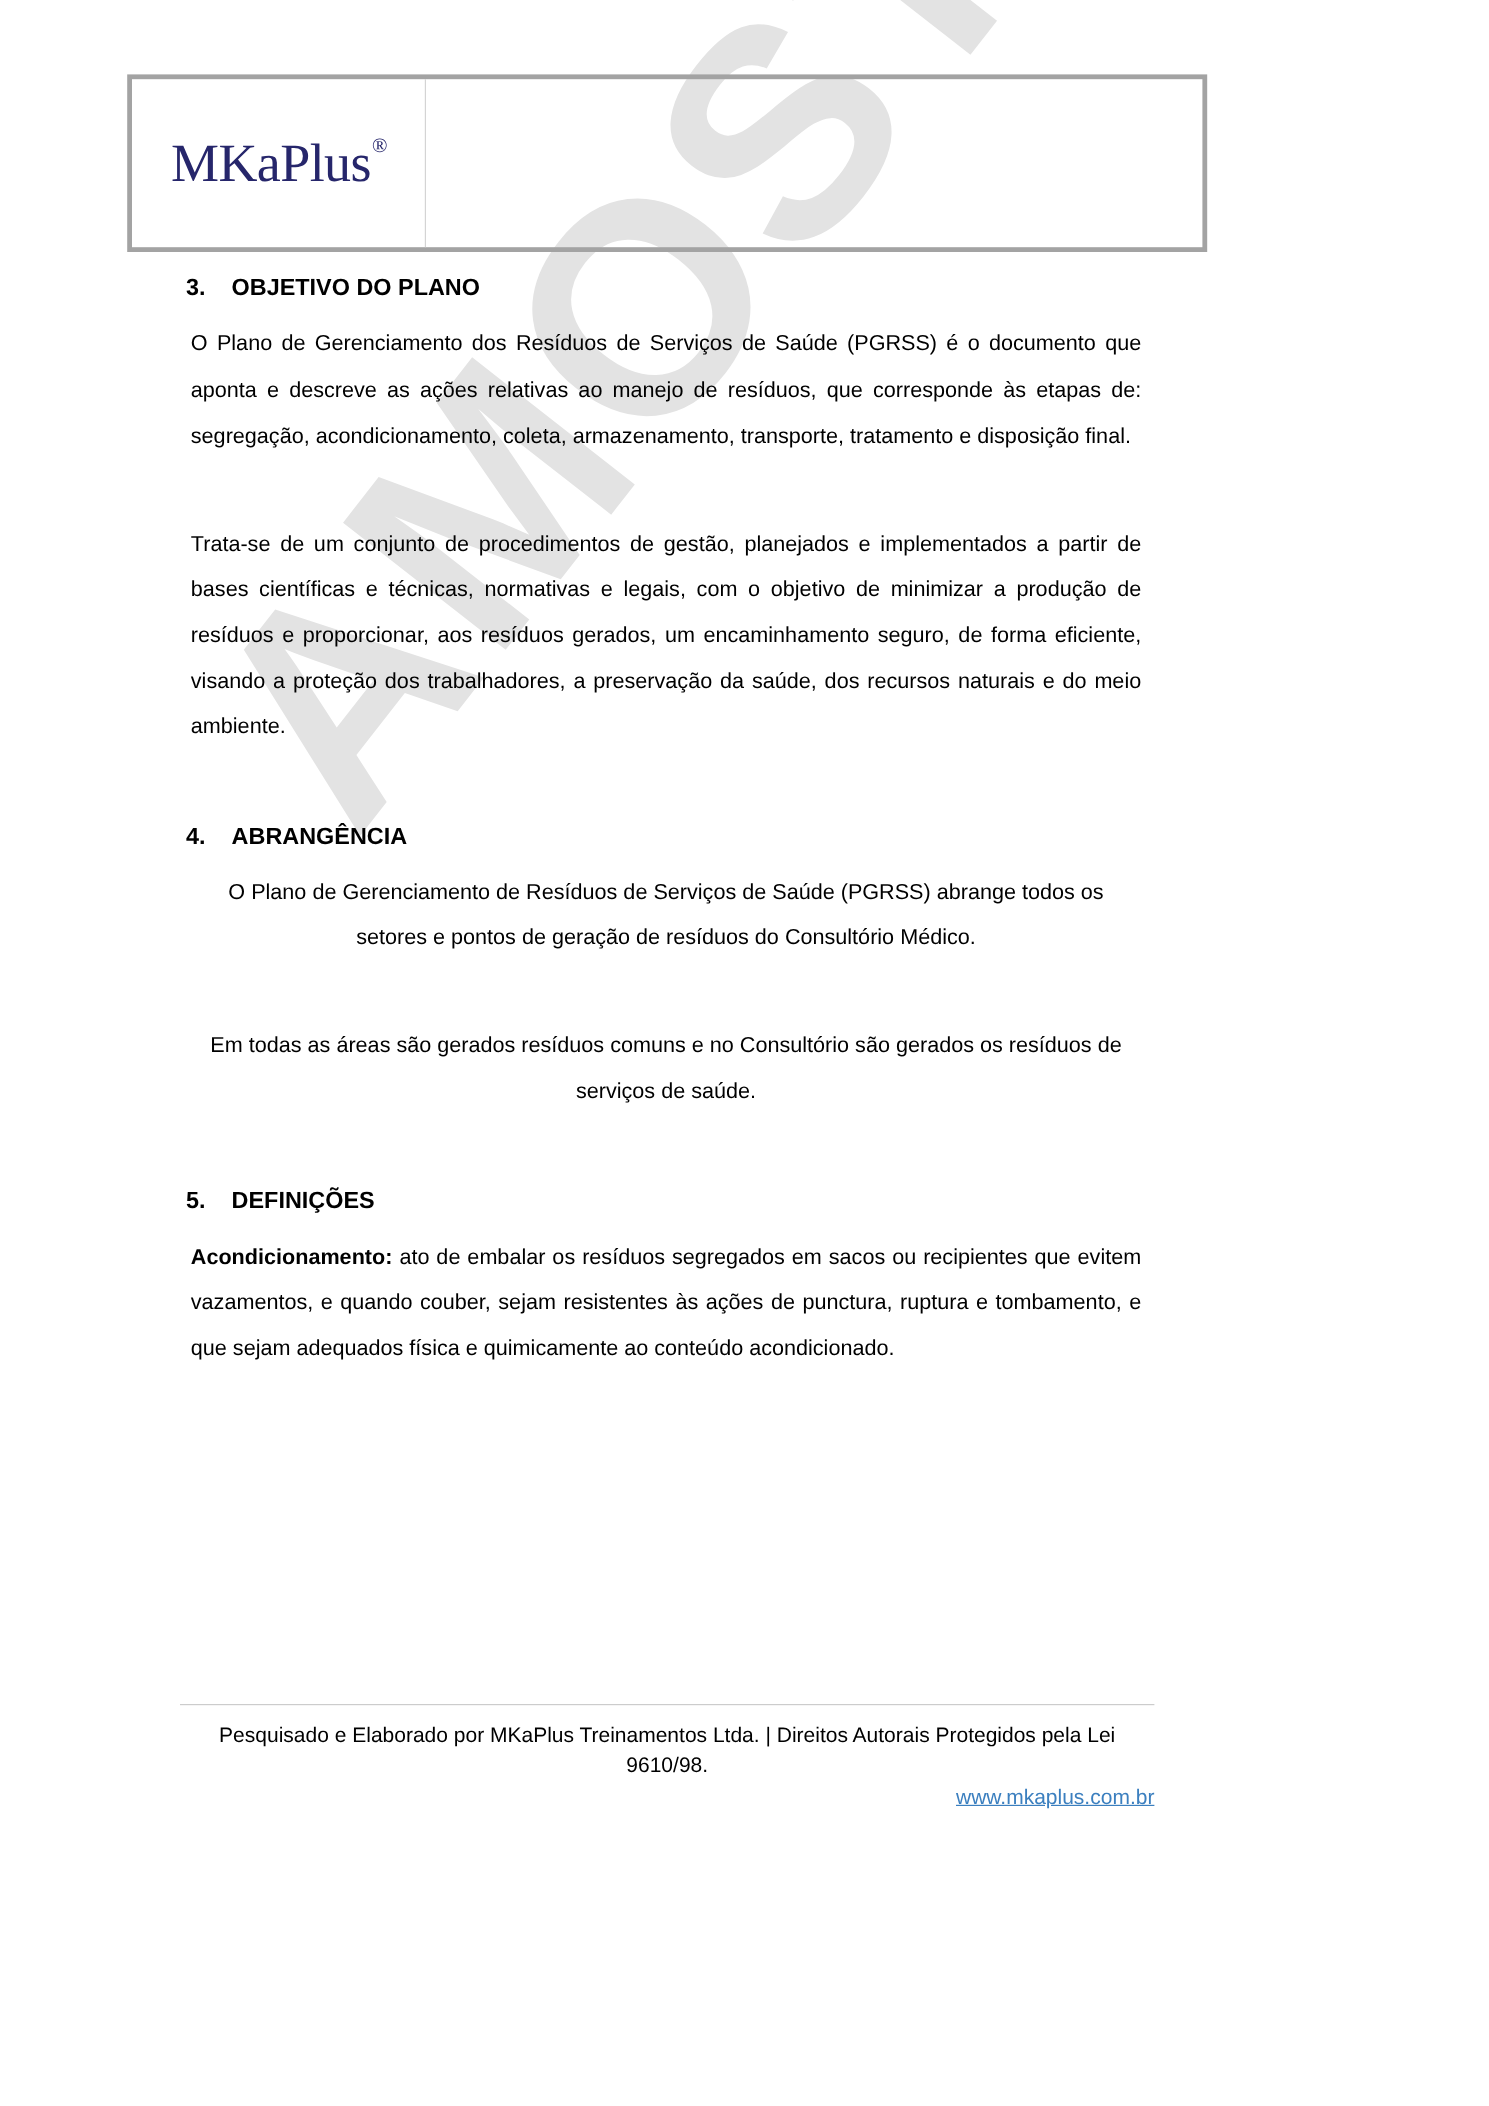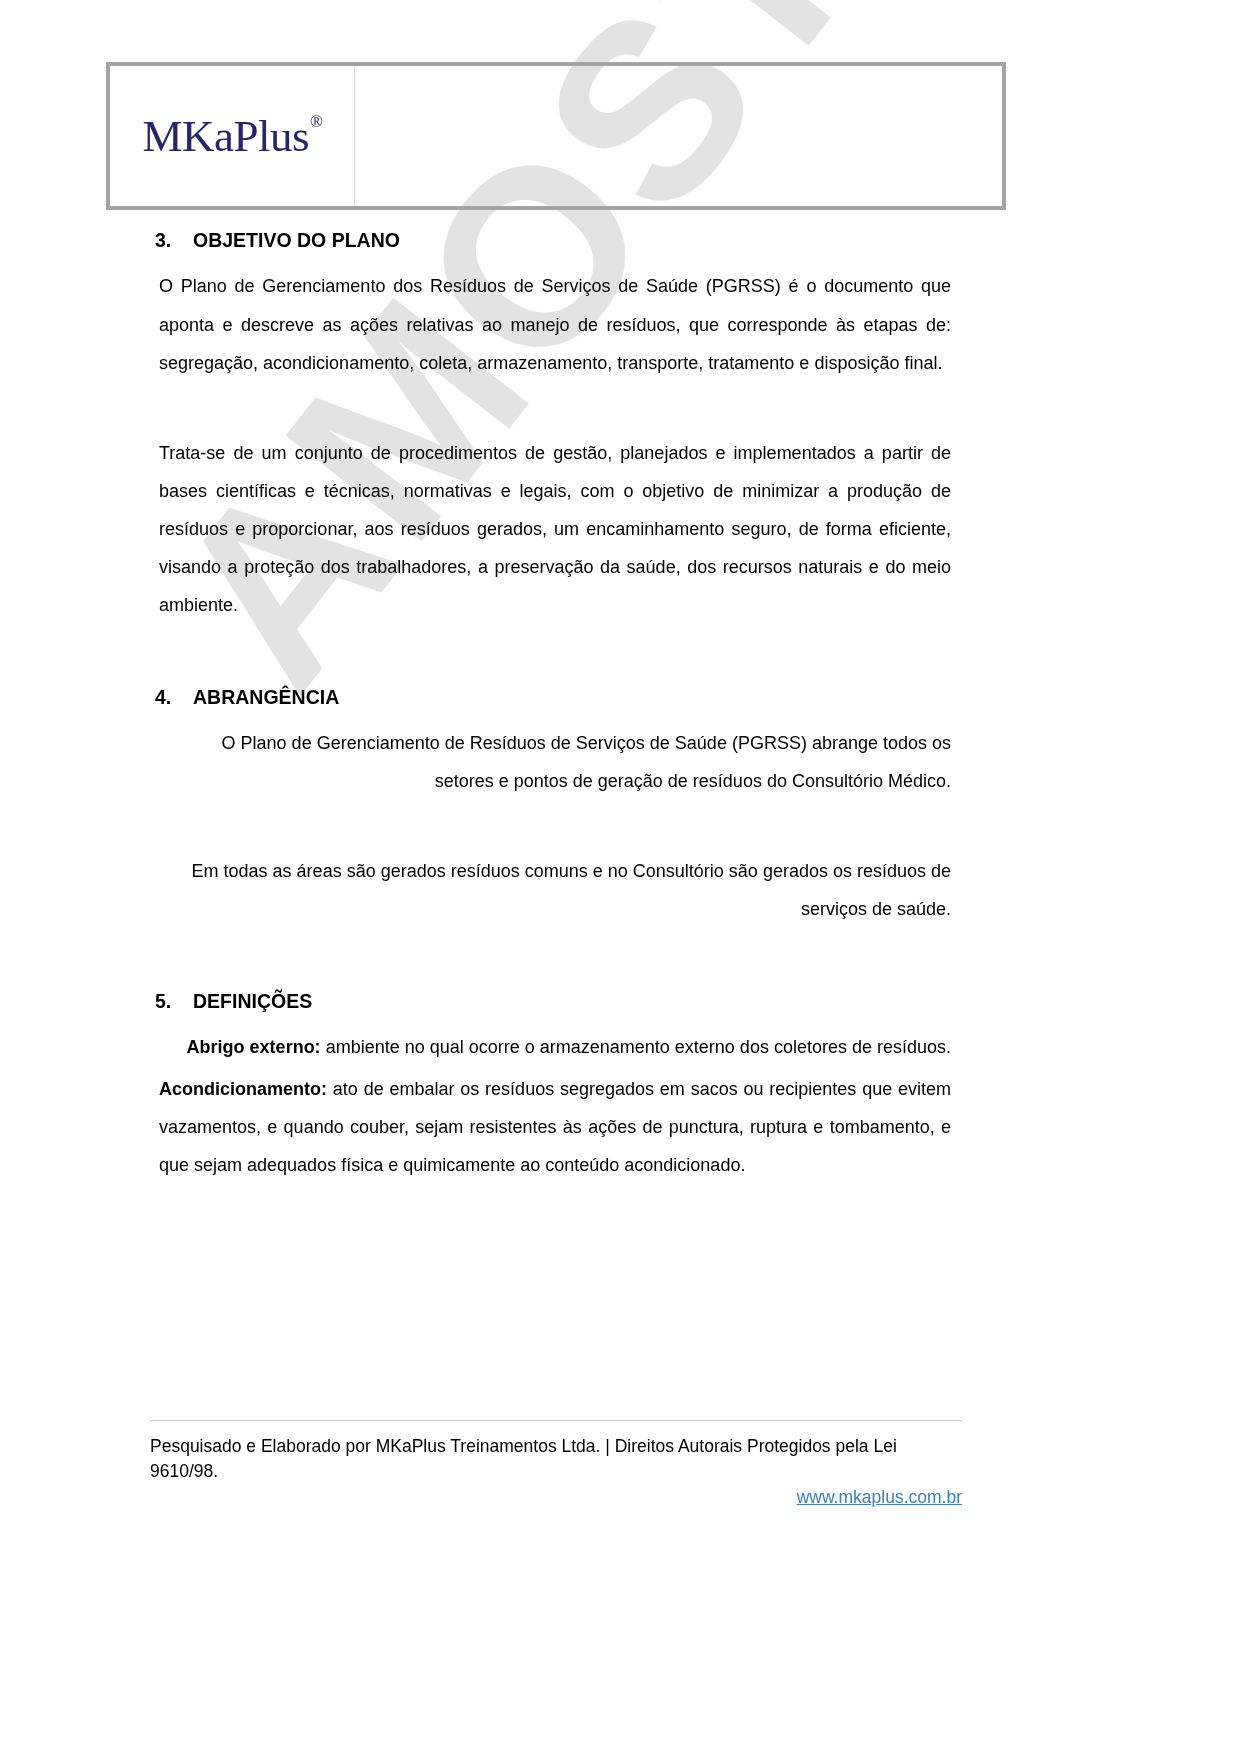--- a/index.html
+++ b/index.html
@@ -135,21 +135,21 @@
 
   p.para {
     font-size: 18px;
     line-height: 2.12;
     margin: 4px;
     text-align: justify;
     text-justify: inter-word;
     color: #000000;
   }
   p.para.nojust {
-    text-align: right;
+    text-align: center;
   }
   .spacer-md { height: 44px; }
   .spacer-lg { height: 56px; }
   .term { font-weight: 700; }
 
   
   .footer {
     position: absolute;
     left: 150px;
     top: 1420px;
@@ -159,20 +159,21 @@
     position: absolute;
     left: 0;
     top: 0;
     width: 812px;
     height: 1px;
     background: #cccccc;
   }
   .footer-line1 {
     margin-top: 14px;
     font-size: 17.5px;
+    text-align: center;
     width: 812px;
     line-height: 1.45;
     color: #000000;
   }
   .footer-link {
     display: block;
     width: 812px;
     text-align: right;
     font-size: 17.5px;
     color: #3b7fbf;
@@ -217,21 +218,20 @@
       <div class="spacer-md"></div>
       <p class="para nojust">Em todas as áreas são gerados resíduos comuns e no Consultório são gerados os resíduos de serviços de saúde.</p>
 
       <div class="spacer-lg"></div>
 
       <div class="heading">
         <span class="num">5.</span>
         <span class="htext">DEFINIÇÕES</span>
       </div>
 
-      <p class="para nojust"><span class="term">Abrigo externo:</span><span> ambiente no qual ocorre o armazenamento externo dos coletores de resíduos.</span></p>
 
 
       <p class="para"><span class="term">Acondicionamento:</span><span> ato de embalar os resíduos segregados em sacos ou recipientes que evitem vazamentos, e quando couber, sejam resistentes às ações de punctura, ruptura e tombamento, e que sejam adequados física e quimicamente ao conteúdo acondicionado.</span></p>
 
     </div>
 
     <div class="footer">
       <div class="footer-rule"></div>
       <div class="footer-line1">Pesquisado e Elaborado por MKaPlus Treinamentos Ltda. | Direitos Autorais Protegidos pela Lei 9610/98.</div>
       <a class="footer-link" href="#">www.mkaplus.com.br</a>

